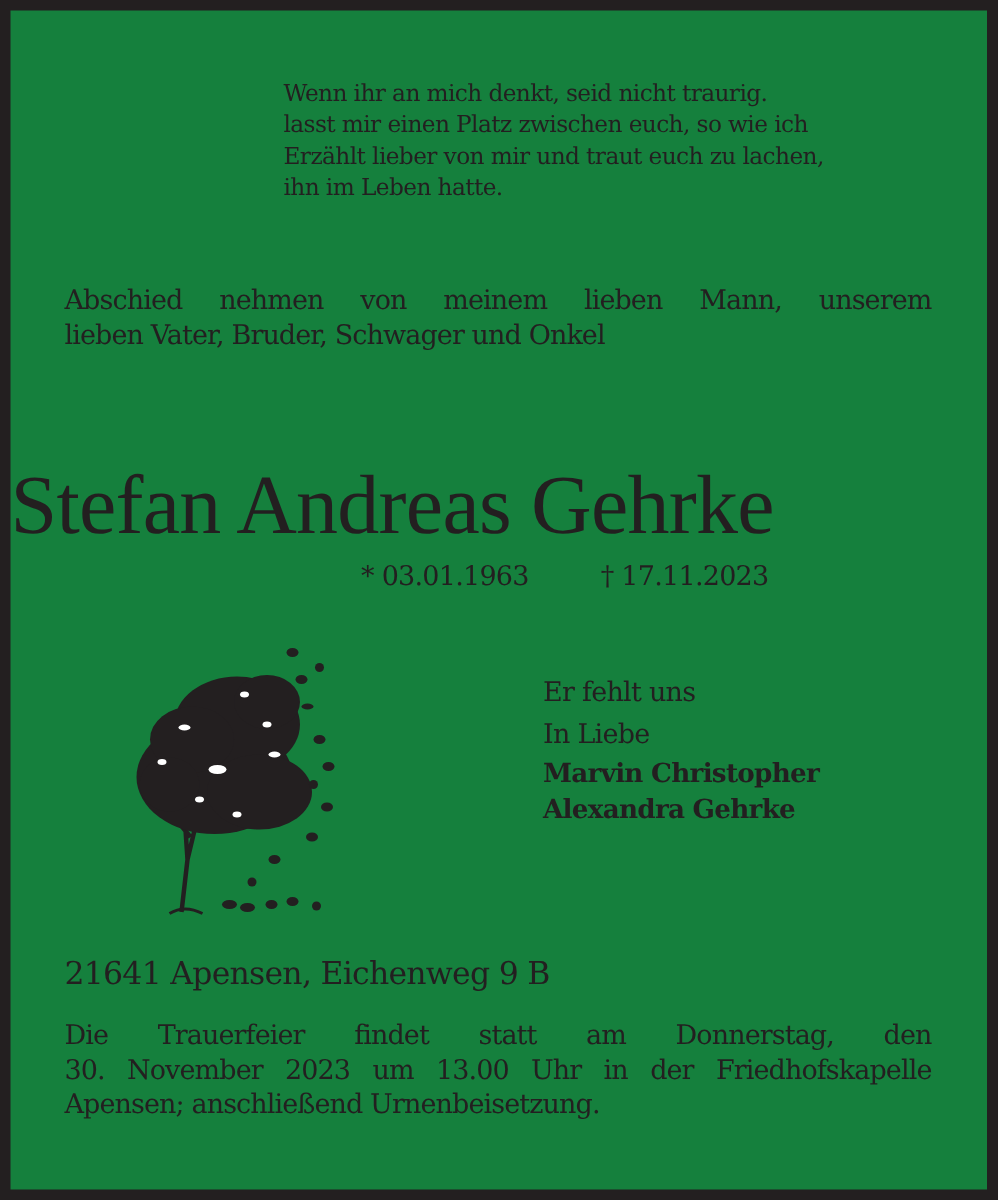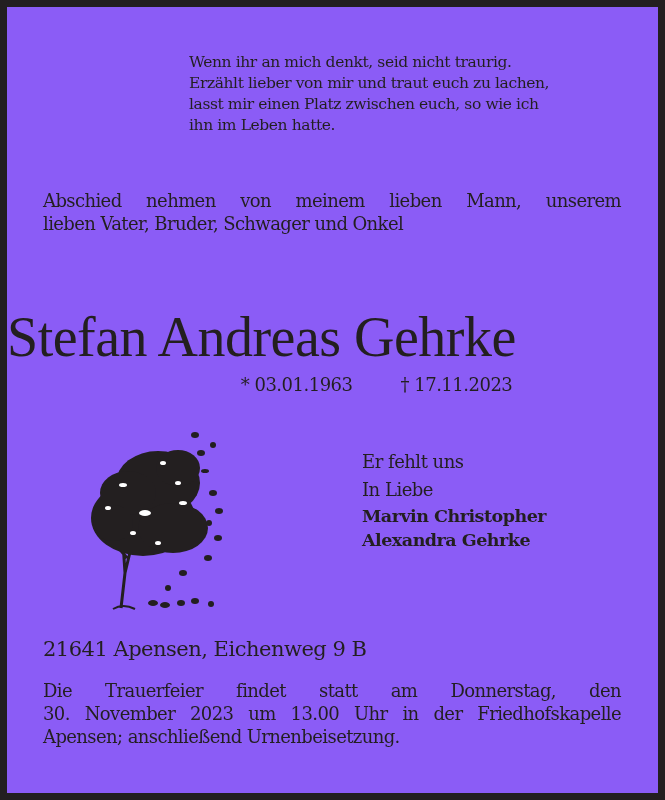--- a/index.html
+++ b/index.html
@@ -1,20 +1,20 @@
 <!DOCTYPE html>
 <html><head>
 <meta charset="utf-8">
 <style>
   html, body { margin: 0; padding: 0; background: #231f20; }
   body { width: 665px; height: 800px; overflow: hidden; }
   .page {
     position: absolute; left: 7px; top: 7px;
     width: 651px; height: 786px;
-    background: #8b5cf6;
+    background: #15803d;
     color: #231f20;
     font-family: "DejaVu Serif", "Liberation Serif", serif;
   }
   .poem {
     position: absolute; left: 182px; top: 45px; width: 450px;
     font-size: 15.5px; line-height: 21px;
     letter-spacing: -0.4px;
   }
   .poem div { white-space: nowrap; }
   .intro {
@@ -58,22 +58,22 @@
   .service div { white-space: nowrap; }
   .service .j { text-align: justify; text-align-last: justify; white-space: normal; }
 </style>
 </head>
 <body>
 
 <div class="page">
 
   <div class="poem">
     <div>Wenn ihr an mich denkt, seid nicht traurig.</div>
+    <div>lasst mir einen Platz zwischen euch, so wie ich</div>
     <div>Erzählt lieber von mir und traut euch zu lachen,</div>
-    <div>lasst mir einen Platz zwischen euch, so wie ich</div>
     <div>ihn im Leben hatte.</div>
   </div>
 
   <div class="intro">
     <div class="j">Abschied nehmen von meinem lieben Mann, unserem</div>
     <div>lieben Vater, Bruder, Schwager und Onkel</div>
   </div>
 
   <div class="name">Stefan Andreas Gehrke</div>
 

